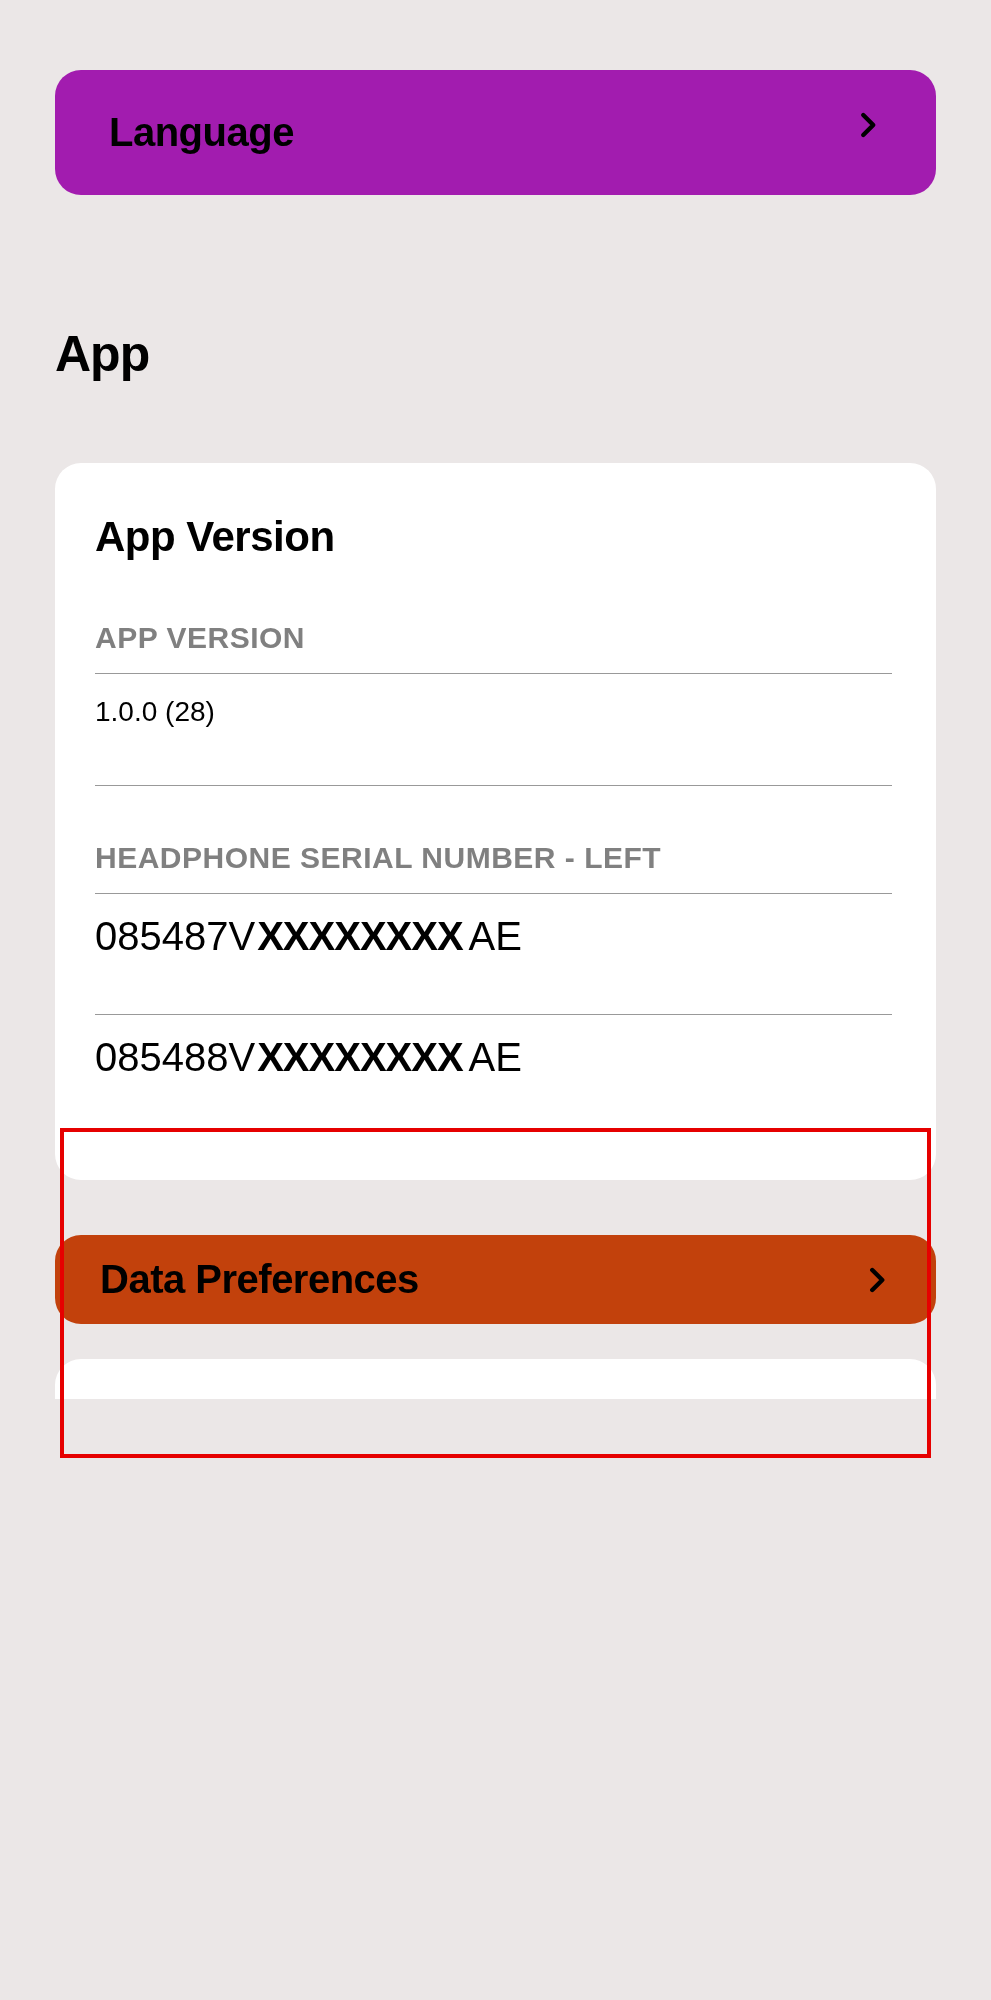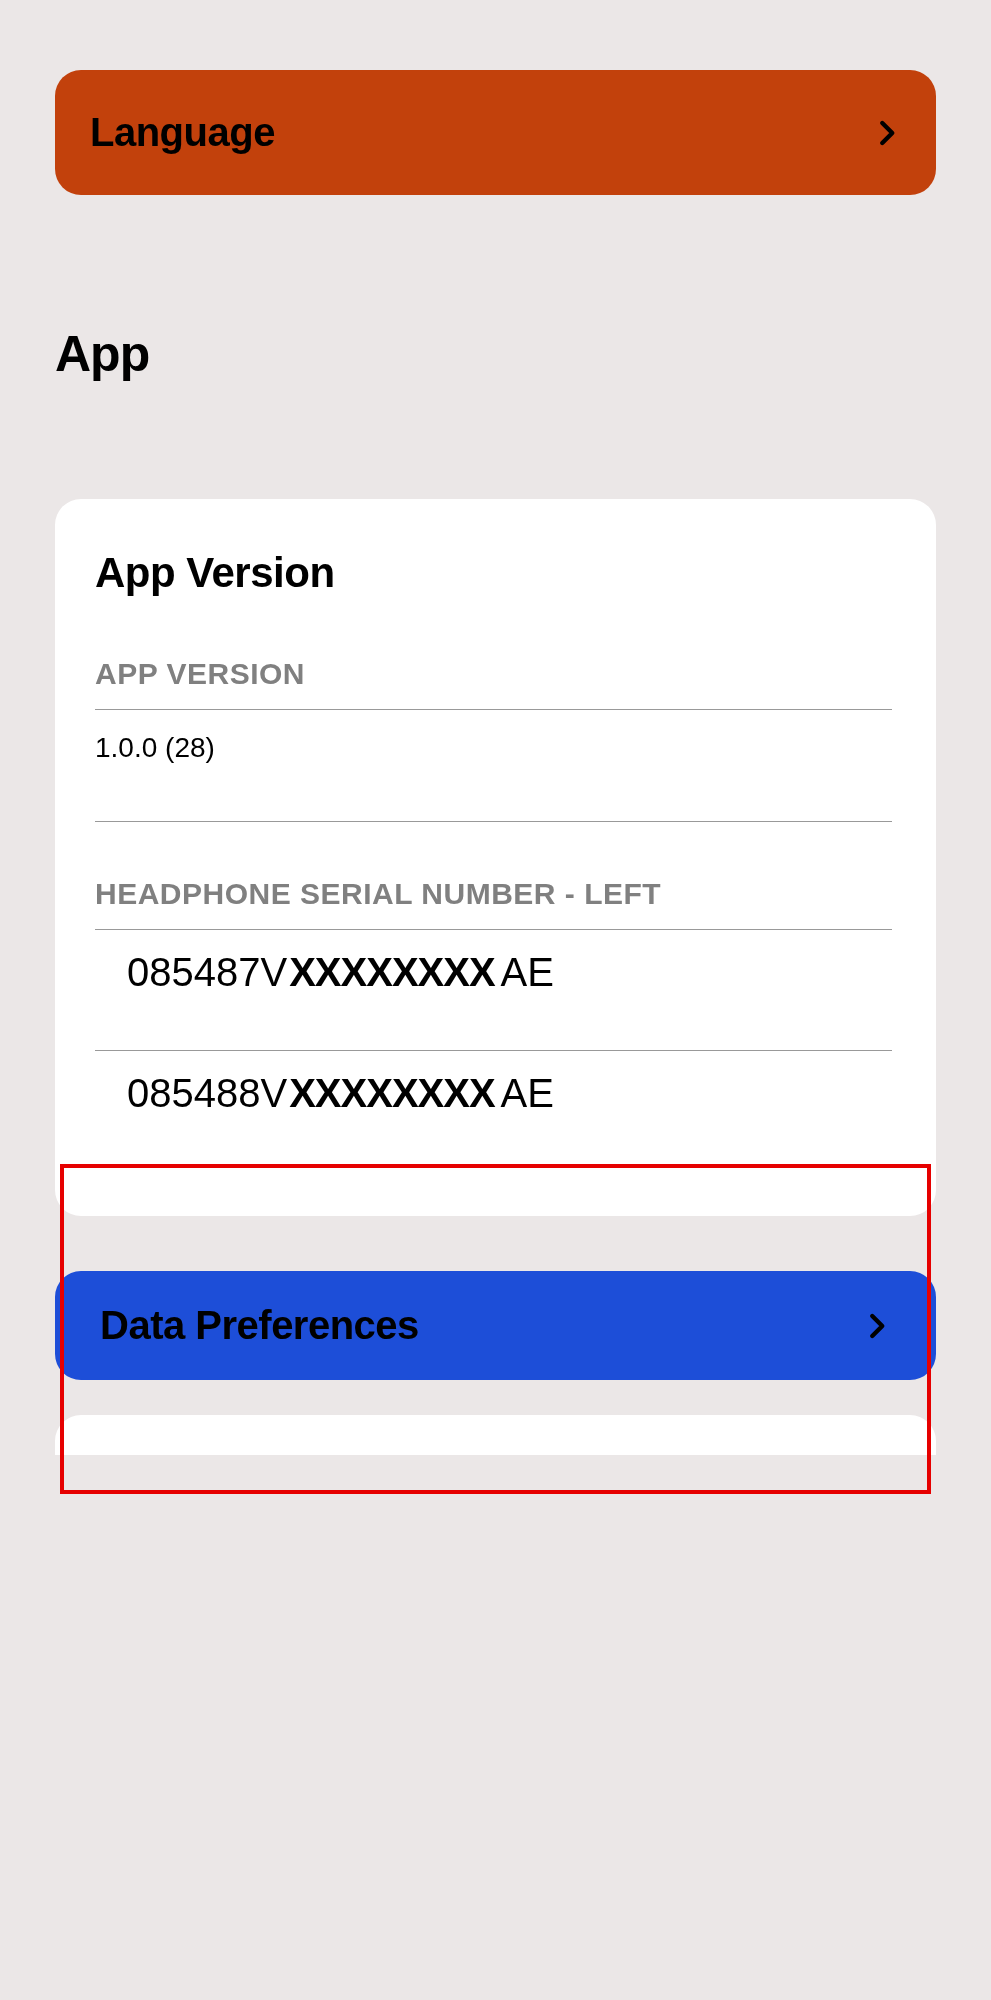--- a/index.html
+++ b/index.html
@@ -14,25 +14,25 @@
       width: 991px;
       min-height: 2000px;
       position: relative;
     }
     
     .container {
       padding: 0 55px;
     }
     
     .nav-row {
-      background: #c2410c;
+      background: #a21caf;
       border-radius: 26px;
-      padding: 40px 35px;
+      padding: 40px 54px;
       display: flex;
-      align-items: center;
+      align-items: flex-start;
       justify-content: space-between;
       margin-top: 70px;
     }
     
     .nav-row-label {
       font-size: 40px;
       font-weight: 700;
       color: #000;
       letter-spacing: -0.5px;
     }
@@ -41,21 +41,21 @@
       width: 30px;
       height: 30px;
       flex-shrink: 0;
     }
     
     .section-header {
       font-size: 50px;
       font-weight: 700;
       color: #000;
       margin-top: 130px;
-      margin-bottom: 116px;
+      margin-bottom: 80px;
       letter-spacing: -1px;
     }
     
     .card {
       background: #ffffff;
       border-radius: 26px;
       padding: 50px 44px 45px 40px;
       position: relative;
     }
     
@@ -105,33 +105,32 @@
       pointer-events: none;
     }
     
     .serial-value {
       font-size: 40px;
       font-weight: 400;
       color: #000;
       display: flex;
       align-items: baseline;
       flex-wrap: wrap;
-      margin-left: 32px;
     }
     
     .serial-redacted {
       font-weight: 900;
       letter-spacing: -1px;
       margin: 0 6px 0 2px;
     }
     
     .nav-row-bottom {
-      background: #1d4ed8;
+      background: #c2410c;
       border-radius: 26px;
-      padding: 32px 45px;
+      padding: 22px 45px;
       display: flex;
       align-items: center;
       justify-content: space-between;
       margin-top: 55px;
     }
     
     .partial-row {
       background: #ffffff;
       border-radius: 26px 26px 0 0;
       height: 40px;

